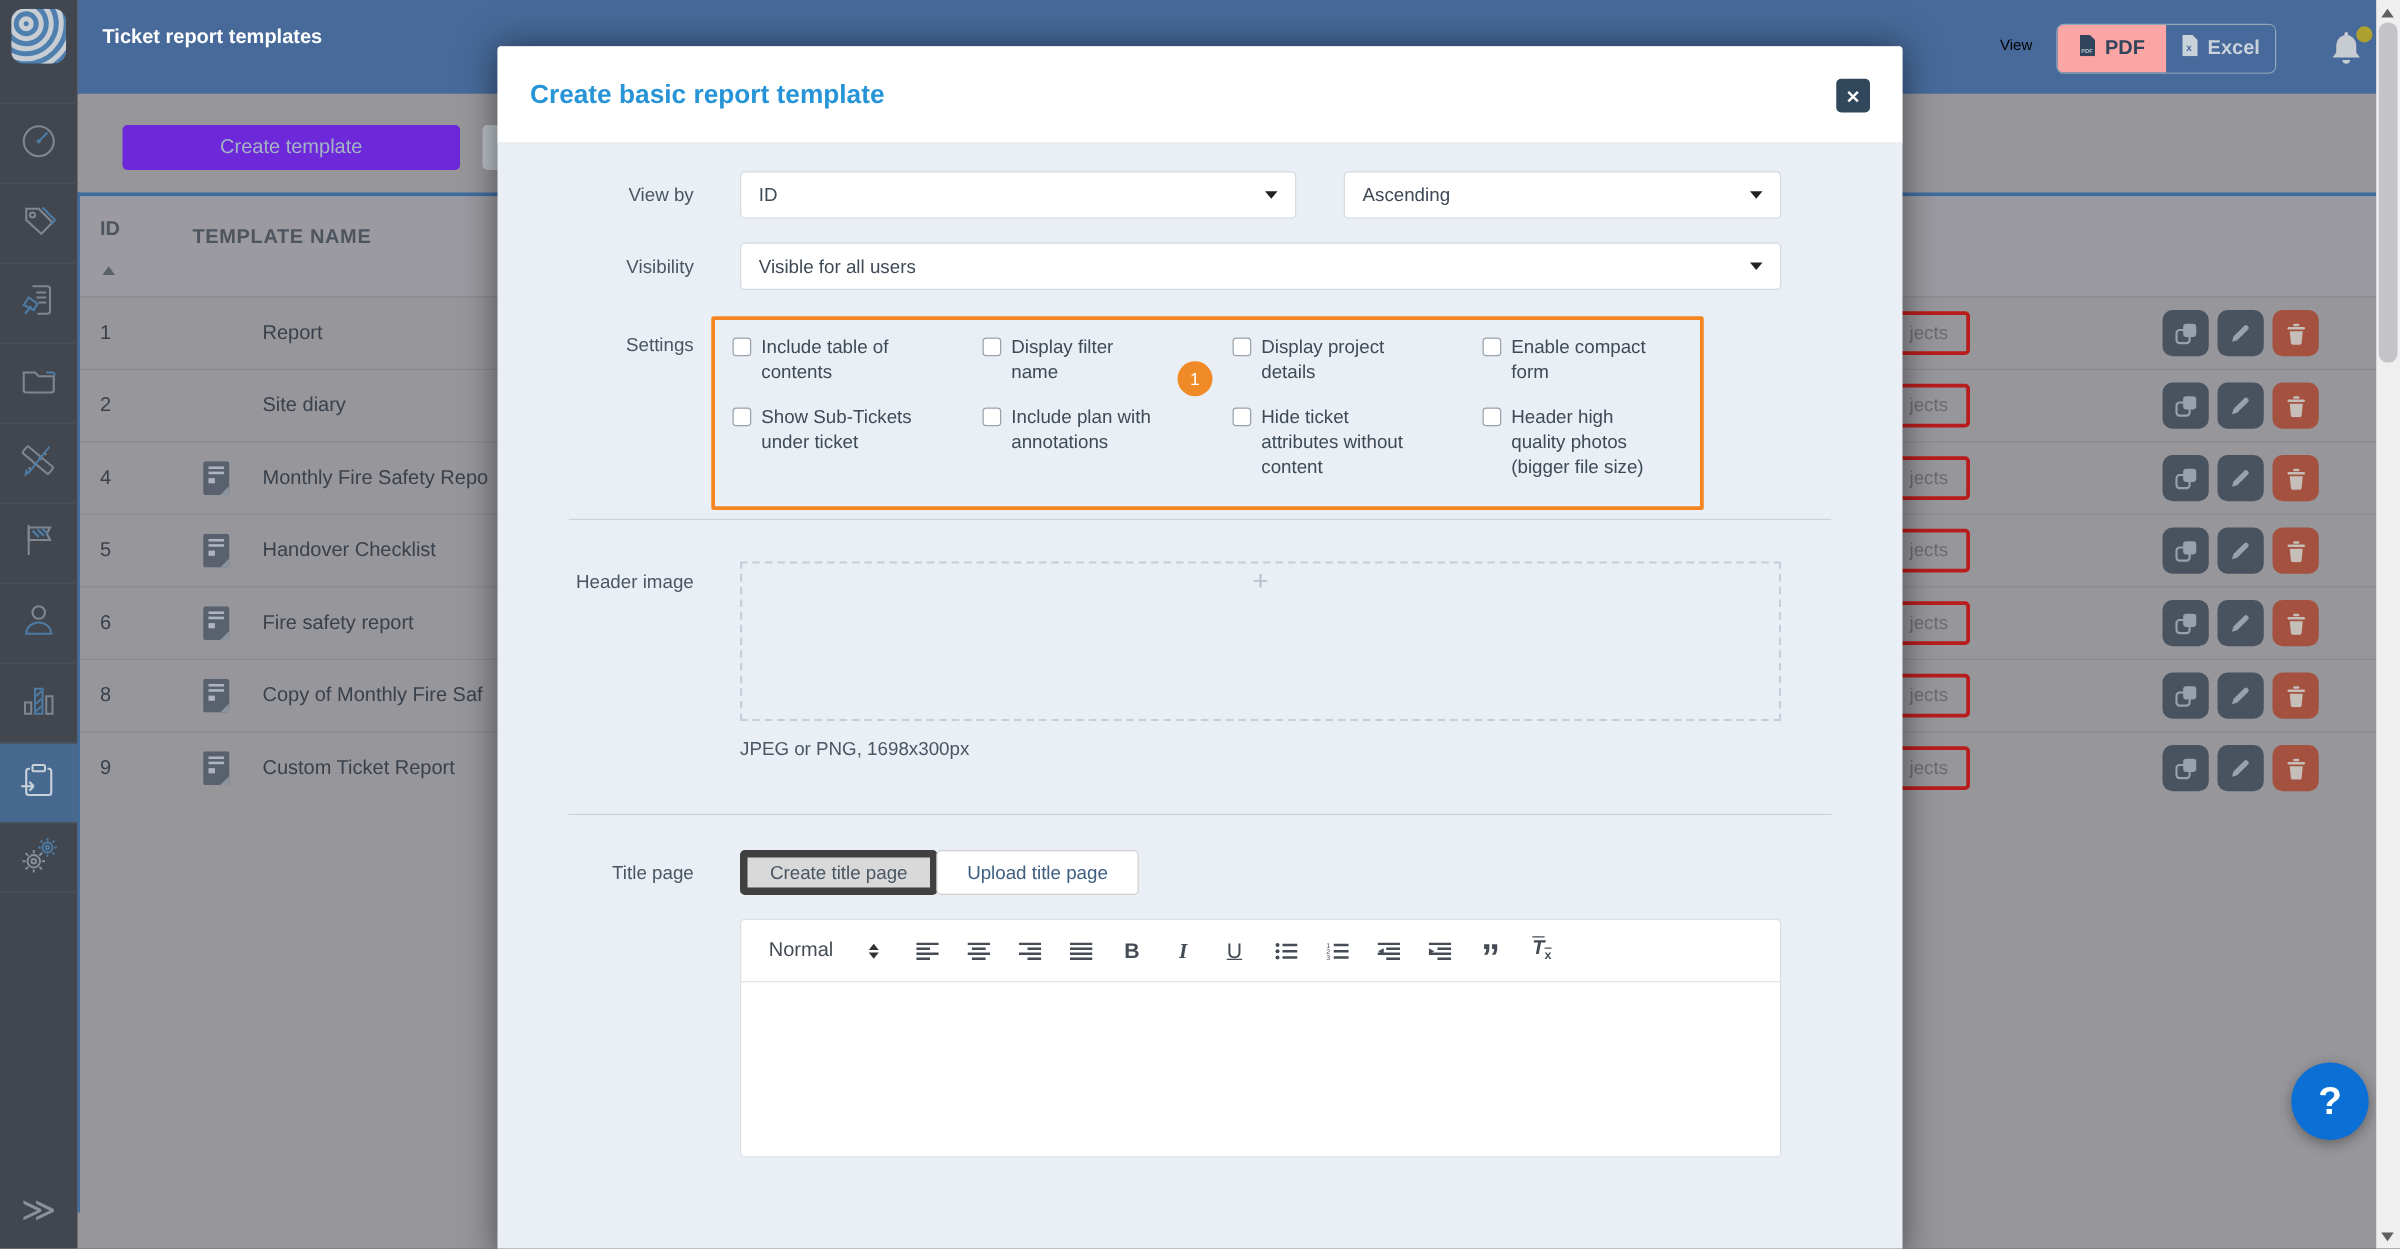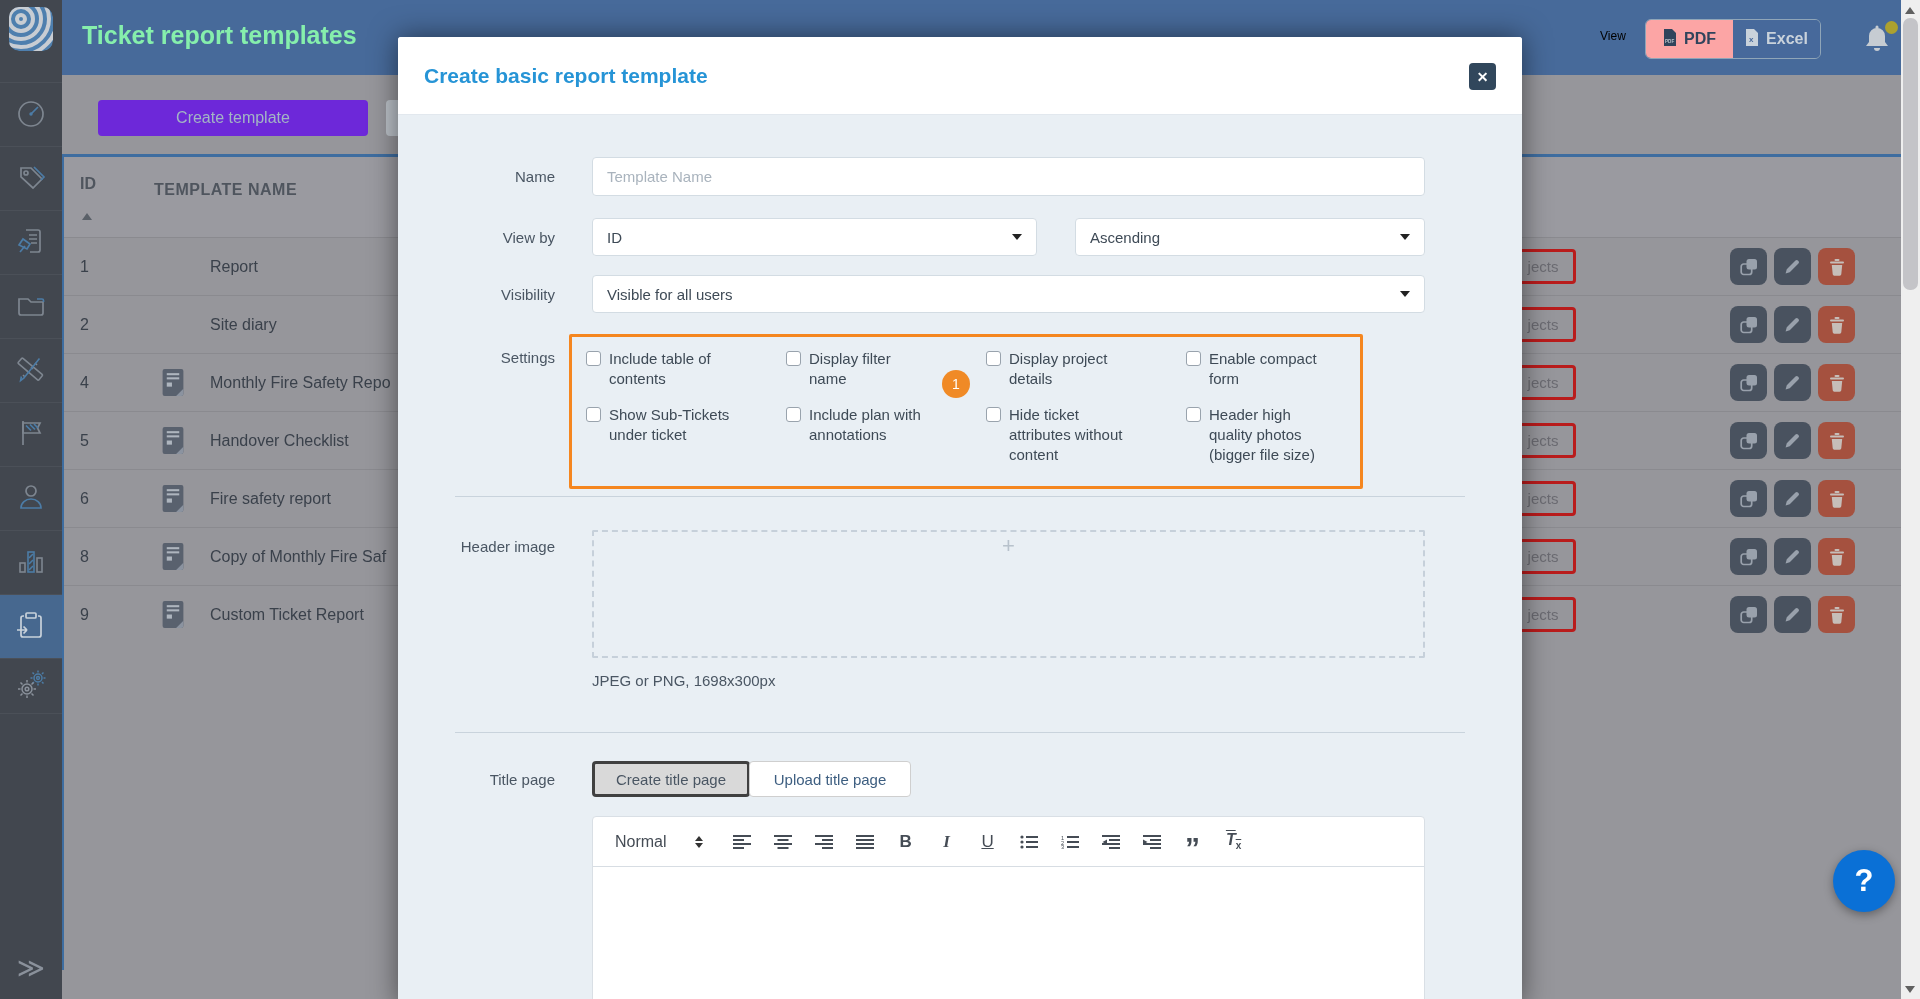--- a/index.html
+++ b/index.html
@@ -12,21 +12,21 @@
   .logo{position:absolute;left:9px;top:7px;width:44px;height:44px;border-radius:10px;overflow:hidden;}
   .nav-item{position:absolute;left:0;width:62px;height:64px;display:flex;align-items:center;justify-content:center;
     border-top:1px solid #4b5058;color:#7e8690;}
   .nav-item.active{background:#47688f;color:#c9d2db;}
   .nav-item.last{border-bottom:1px solid #4b5058;}
   .collapse{position:absolute;left:0;bottom:8px;width:62px;height:46px;display:flex;align-items:center;justify-content:center;
     color:#8a919b;font-size:27px;}
 
   
   .topbar{position:absolute;left:62px;top:0;width:1839px;height:75px;background:#476a9a;z-index:1;}
-  .page-title{position:absolute;left:20px;top:21px;font-size:25px;font-weight:bold;color:#86efac;}
+  .page-title{position:absolute;left:20px;top:21px;font-size:16px;font-weight:bold;color:#ffffff;}
   .view-label{position:absolute;left:1538px;top:29px;font-size:12px;color:#000000;}
   .toggle{position:absolute;left:1583px;top:19px;width:176px;height:40px;border:1px solid #8fa5b8;border-radius:6px;
     display:flex;overflow:hidden;}
   .seg{flex:1;display:flex;align-items:center;justify-content:center;gap:7px;font-size:16px;font-weight:bold;}
   .seg.pdf{background:#fca5a5;color:#30445c;}
   .seg.excel{background:#47699b;color:#c9d2db;}
   .bell-wrap{position:absolute;left:1800px;top:24px;width:34px;height:34px;}
   .bell-dot{position:absolute;right:-2px;top:-3px;width:13px;height:13px;border-radius:50%;background:#aca12f;}
 
   
@@ -94,21 +94,21 @@
   .divider{height:1px;background:#c9d3dc;width:1010px;margin:7px 0 0 57px;}
   .divider.d2{margin-top:43px;}
   .row-img{margin-top:33px;}
   .row-img .flabel{padding-top:8px;}
   .dropzone{position:relative;width:833px;height:128px;border:2px dashed #c6d0da;border-radius:2px;}
   .dz-plus{position:absolute;left:50%;top:1px;transform:translateX(-50%);color:#b8c2cc;font-size:22px;font-weight:300;}
   .row-hint{margin-top:14px;}
   .img-hint{font-size:15px;color:#4a5663;}
   .row-tabs{margin-top:28px;}
   .tab{height:36px;display:flex;align-items:center;justify-content:center;font-size:15px;border-radius:4px;}
-  .tab.sel{width:158px;background:#d9d9d9;border:3px solid #404040;color:#4a5663;}
+  .tab.sel{width:158px;background:#d9d9d9;border:6px solid #404040;color:#4a5663;}
   .tab.unsel{width:162px;background:#fff;border:1px solid #cfcfcf;color:#3d5e80;margin-left:-1px;}
   .row-editor{margin-top:19px;}
   .editor{width:833px;border:1px solid #d9dfe5;border-radius:4px;background:#fff;overflow:hidden;}
   .ed-toolbar{height:50px;border-bottom:1px solid #d7dde3;display:flex;align-items:center;padding:0 22px;color:#454c55;}
   .para{font-size:16px;color:#454c55;}
   .updown{margin-left:28px;display:flex;flex-direction:column;gap:2px;}
   .updown i{display:block;width:0;height:0;border-left:4px solid transparent;border-right:4px solid transparent;}
   .updown .u{border-bottom:5px solid #333;}
   .updown .d{border-top:5px solid #333;}
   .tools{display:flex;align-items:center;margin-left:30px;gap:23px;}
@@ -514,26 +514,20 @@
   </div>
 
   <section class="modal">
     <div class="m-head">
       <span class="m-title">Create basic report template</span>
       <span class="m-close">
         <span>✕</span>
       </span>
     </div>
 
-    <div class="frow v-center row-name">
-      <span class="flabel">Name</span>
-      <div class="input">
-        <span class="placeholder">Template Name</span>
-      </div>
-    </div>
 
     <div class="frow v-center row-sort">
       <span class="flabel">View by</span>
       <div class="select sel-col">
         <span>ID</span>
         <span class="caret"></span>
       </div>
       <div class="select sel-dir">
         <span>Ascending</span>
         <span class="caret"></span>

